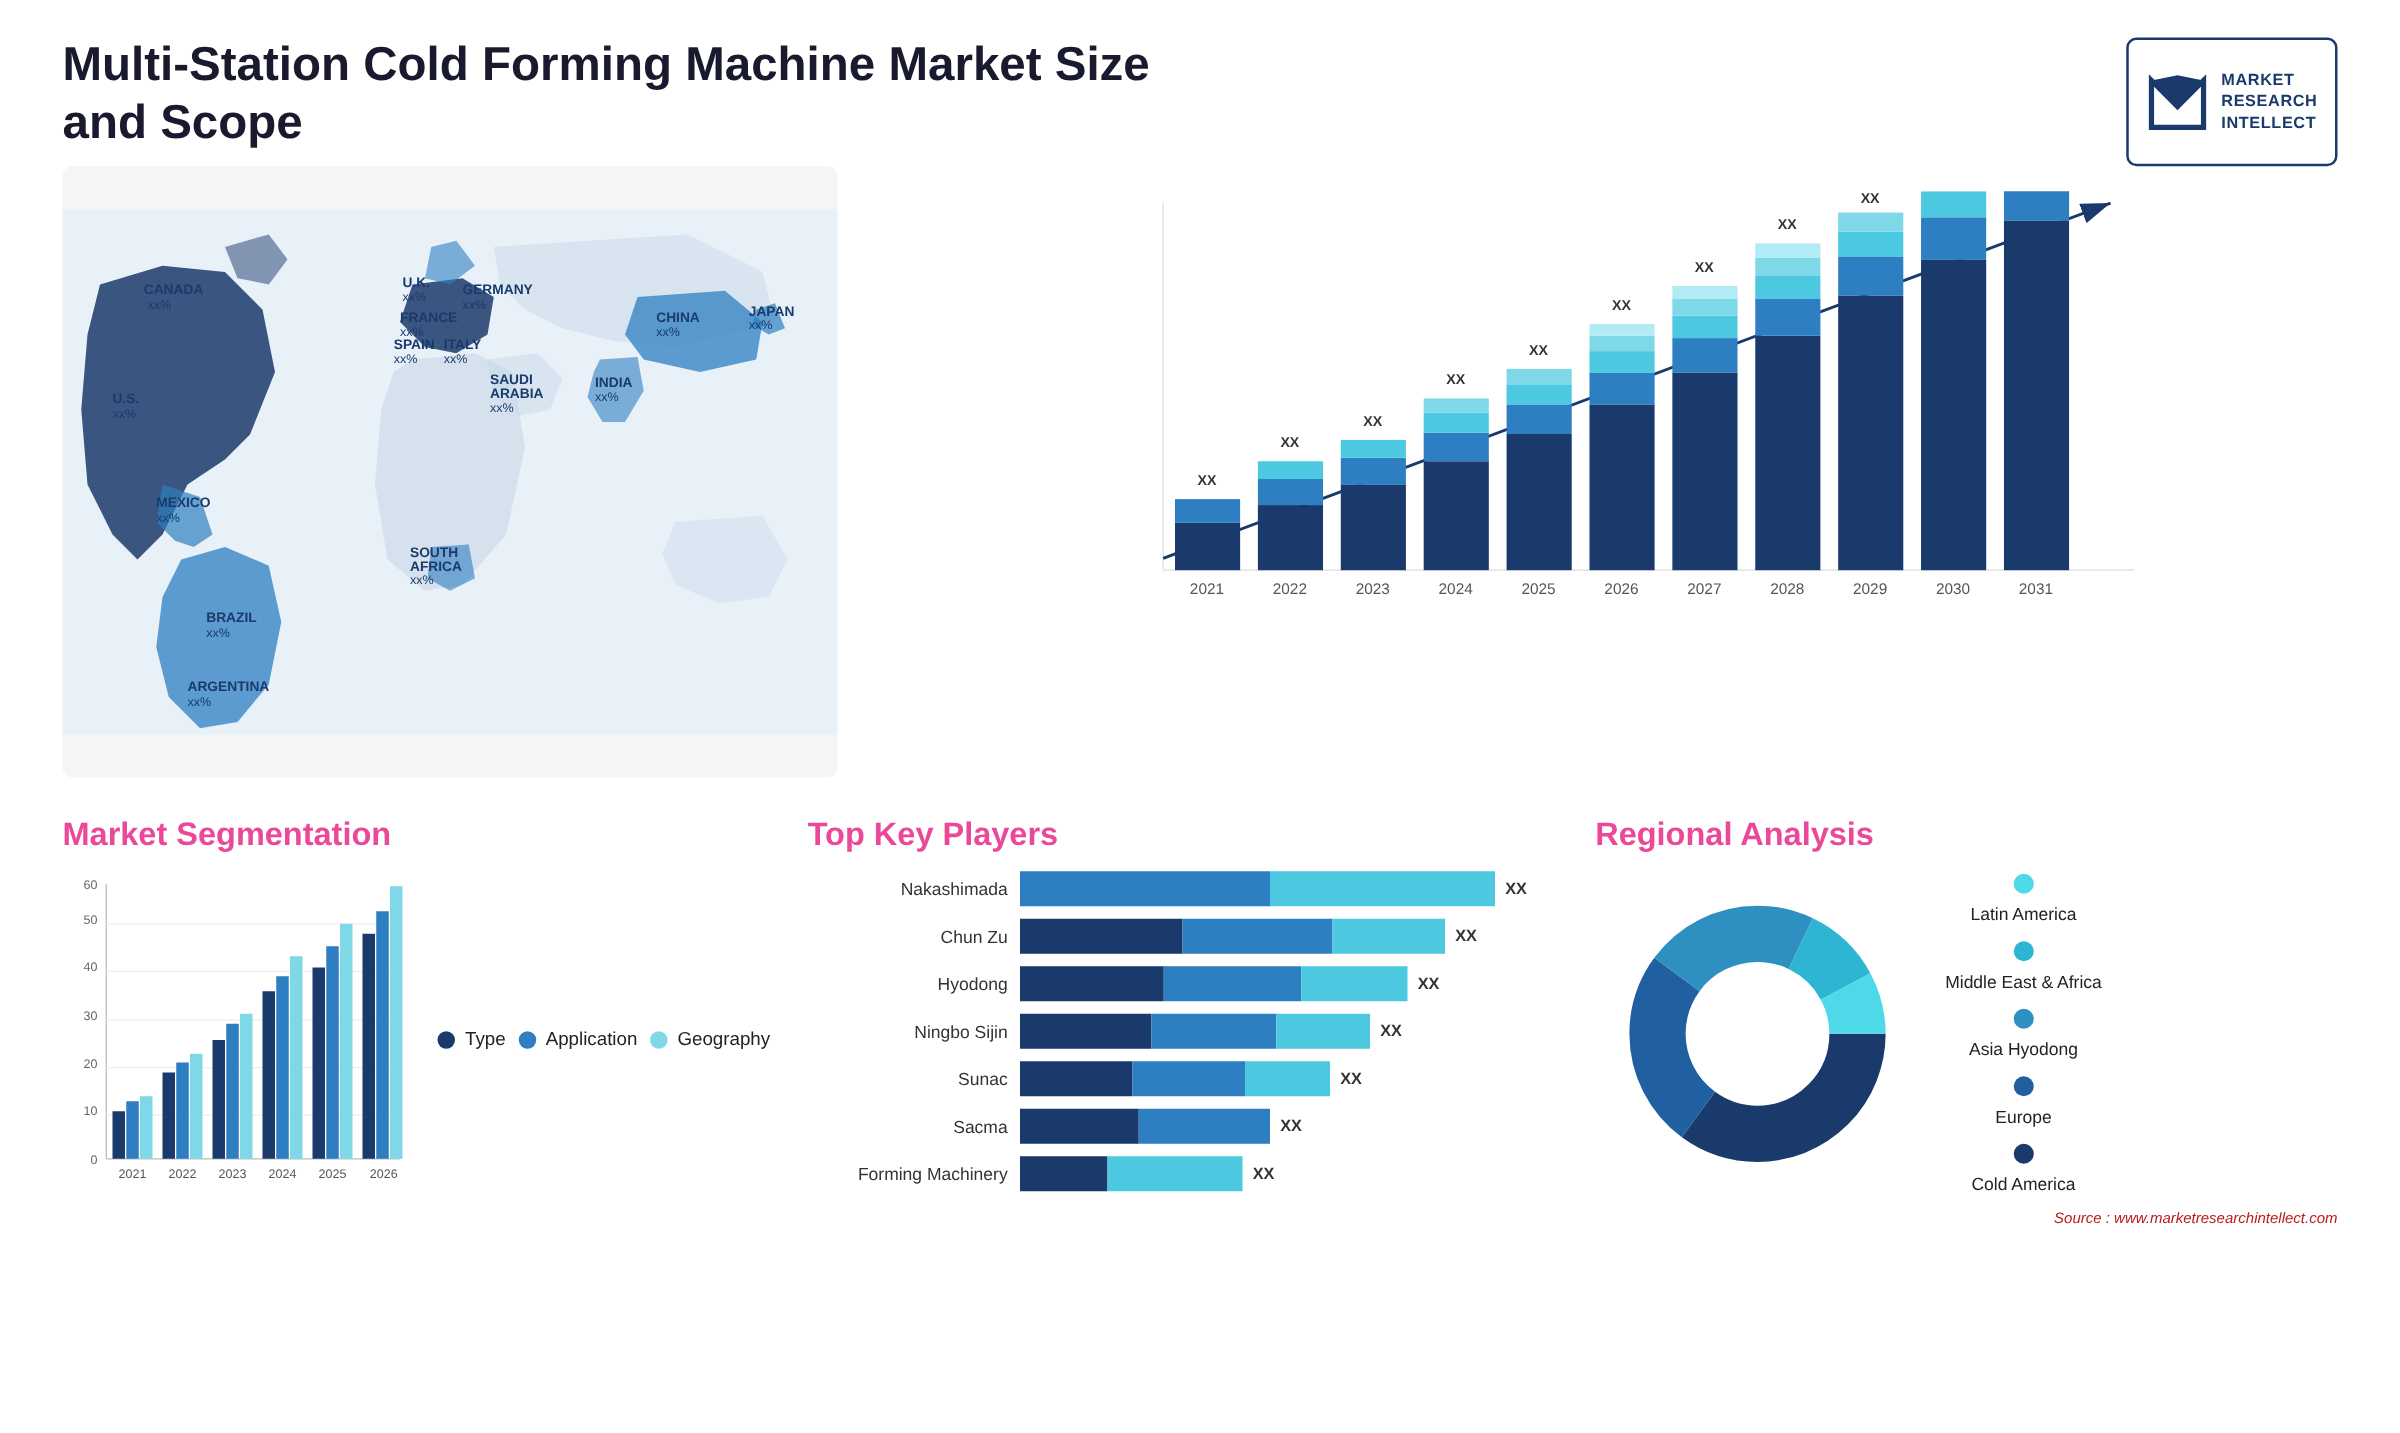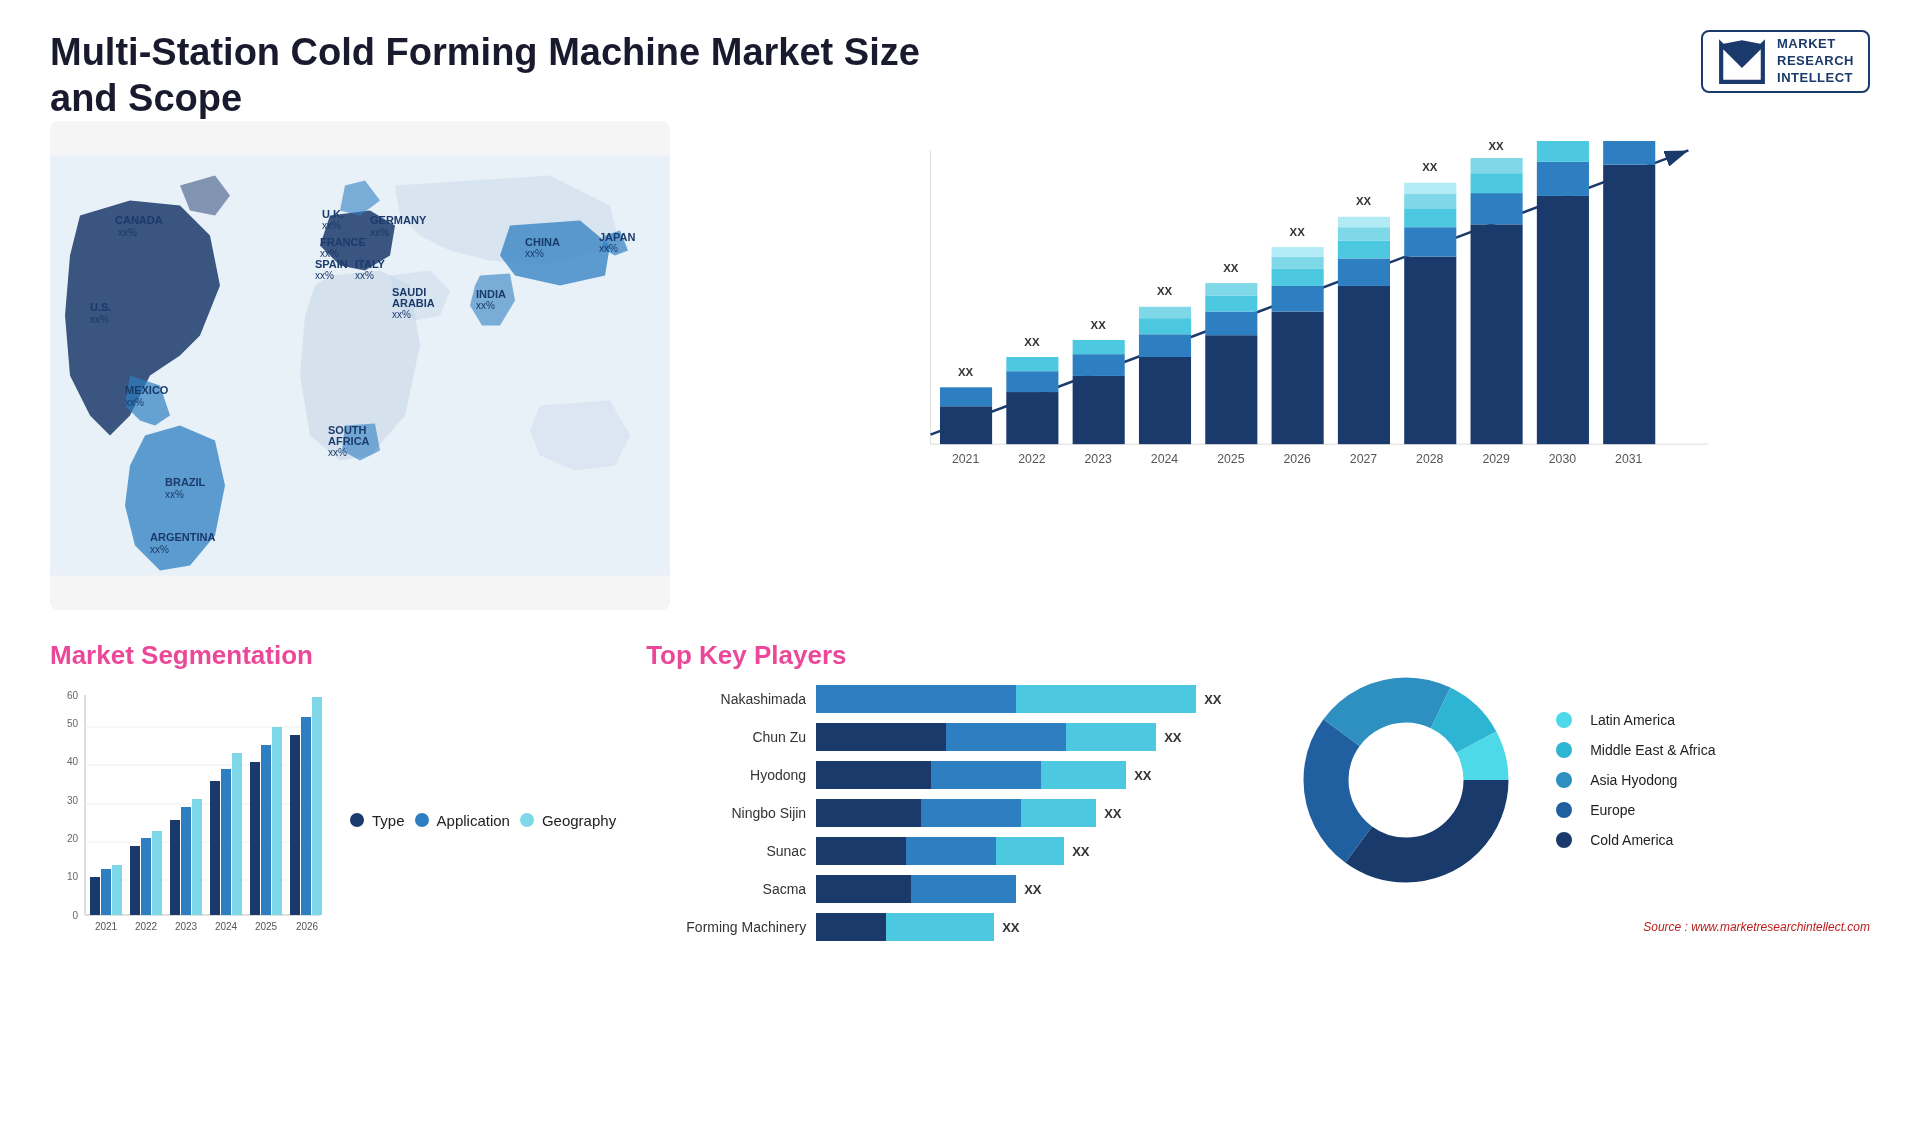--- a/index.html
+++ b/index.html
@@ -24,21 +24,21 @@
       color: #1a1a2e;
       max-width: 900px;
       line-height: 1.2;
     }
     .logo-area {
       display: flex;
       align-items: center;
       gap: 10px;
       border: 2px solid #1a3a6b;
       border-radius: 8px;
-      padding: 4px 14px;
+      padding: 24px 14px;
     }
     .logo-icon {
       width: 50px;
       height: 50px;
     }
     .logo-text {
       font-size: 13px;
       font-weight: 700;
       color: #1a3a6b;
       line-height: 1.3;
@@ -196,22 +196,23 @@
       flex-shrink: 0;
     }
     .regional-legend {
       display: flex;
       flex-direction: column;
       gap: 14px;
     }
     .regional-legend-item {
       display: flex;
       align-items: center;
-      gap: 18px;
+      gap: 8px;
       font-size: 14px;
+      flex-direction: column;
     }
     .regional-dot {
       width: 16px;
       height: 16px;
       border-radius: 50%;
       flex-shrink: 0;
     }
 
     .source-text {
       text-align: right;
@@ -572,20 +573,21 @@
             <div class="player-bar-seg3" style="width:108px;"></div>
           </div>
           <span class="player-val">XX</span>
         </div>
       </div>
 
     </div>
   </div>
 
   <div class="regional-container">
+    <h2 class="section-title">Regional Analysis</h2>
     <div class="regional-chart-area">
 
       <svg class="donut-svg" viewBox="0 0 260 260" xmlns="http://www.w3.org/2000/svg">
 
         <circle cx="130" cy="130" r="80" fill="none" stroke="#1a3a6b" stroke-width="45" stroke-dasharray="175.93 326.73" stroke-dashoffset="0"></circle>
         <circle cx="130" cy="130" r="80" fill="none" stroke="#2060a0" stroke-width="45" stroke-dasharray="125.66 377.00" stroke-dashoffset="-175.93"></circle>
         <circle cx="130" cy="130" r="80" fill="none" stroke="#2e90c1" stroke-width="45" stroke-dasharray="110.58 392.08" stroke-dashoffset="-301.59"></circle>
         <circle cx="130" cy="130" r="80" fill="none" stroke="#2eb5d4" stroke-width="45" stroke-dasharray="50.27 452.39" stroke-dashoffset="-412.17"></circle>
         <circle cx="130" cy="130" r="80" fill="none" stroke="#4dd9e8" stroke-width="45" stroke-dasharray="40.21 462.44" stroke-dashoffset="-462.44"></circle>
 

